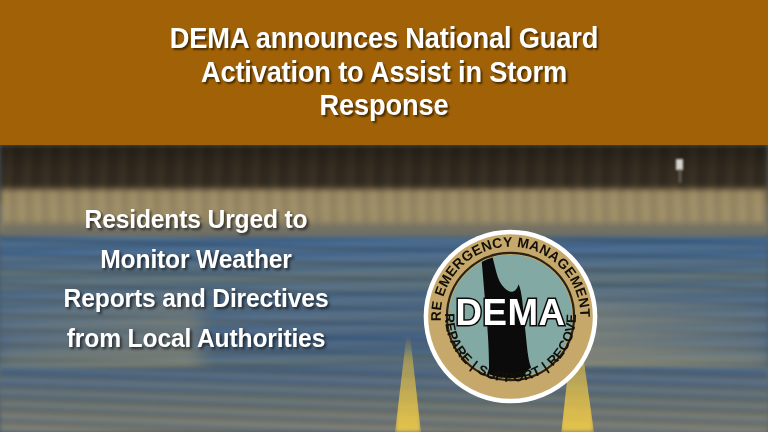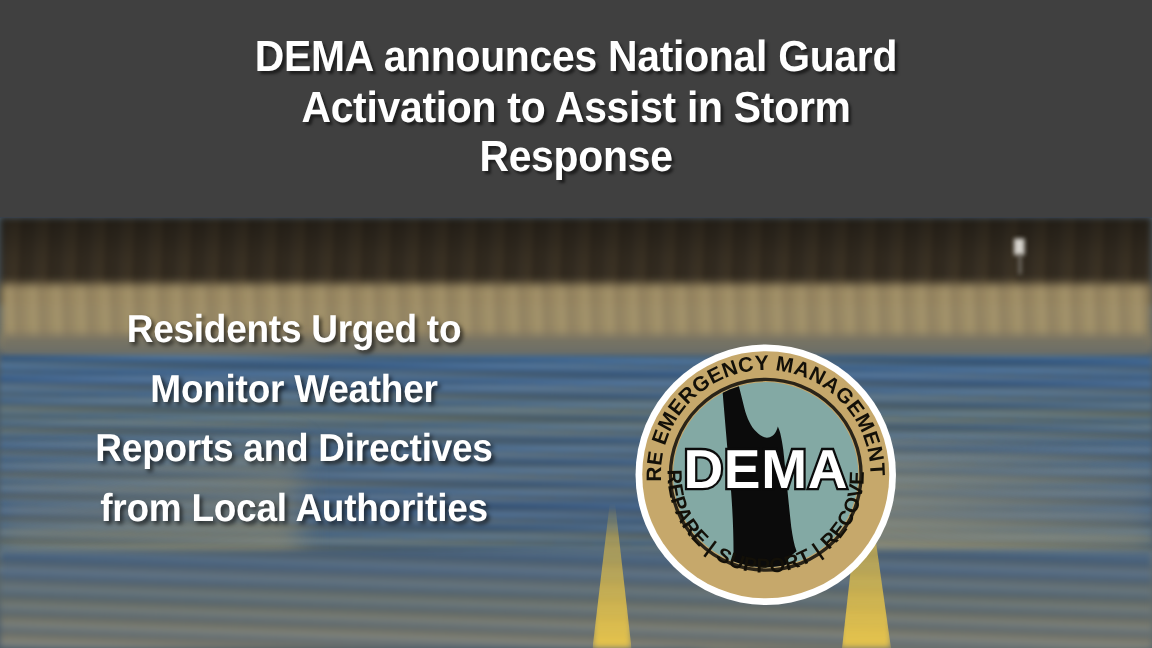--- a/index.html
+++ b/index.html
@@ -15,21 +15,21 @@
     font-family: "Liberation Sans", sans-serif;
     background: #21355e;
   }
 
   
   #header-banner {
     position: absolute;
     left: 0; top: 0;
     width: 768px;
     height: 145px;
-    background: #404040;
+    background: #a16207;
     z-index: 40;
     display: flex;
     align-items: center;
     justify-content: center;
   }
   #headline {
     margin: 0;
     width: 660px;
     text-align: center;
     color: #ffffff;

